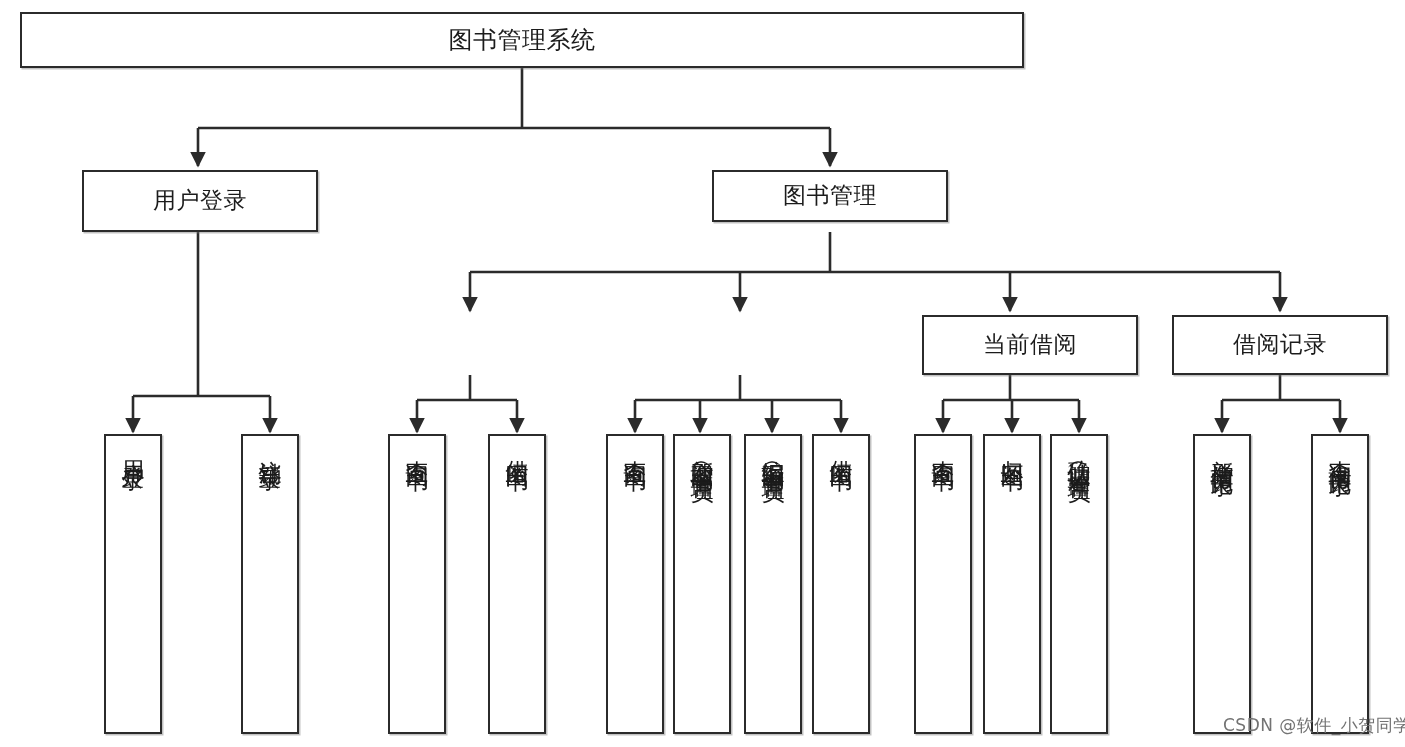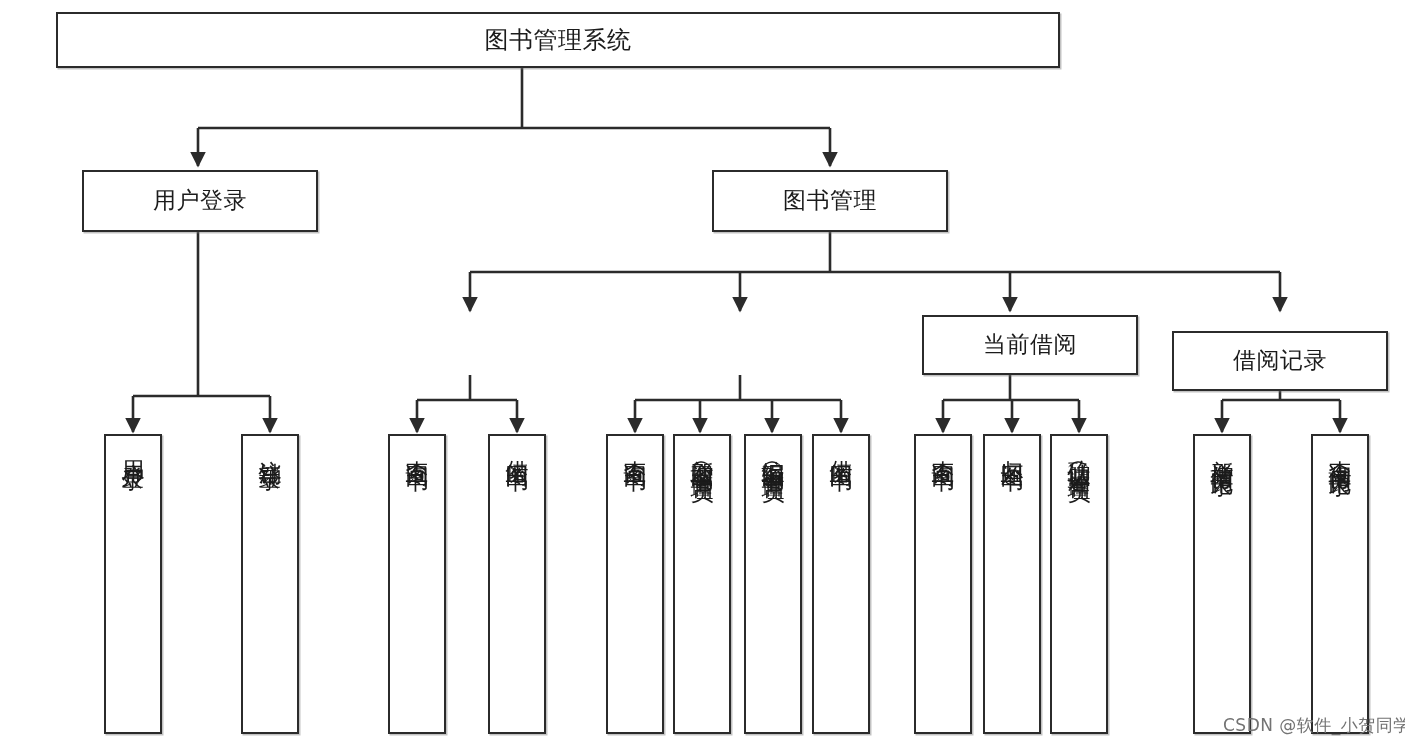--- a/index.html
+++ b/index.html
@@ -122,35 +122,35 @@
       <path d="M 1012 400 L 1012 432" marker-end="url(#arrow)"></path>
       <path d="M 1079 400 L 1079 432" marker-end="url(#arrow)"></path>
 
       <path d="M 1280 375 L 1280 400"></path>
       <path d="M 1222 400 L 1340 400"></path>
       <path d="M 1222 400 L 1222 432" marker-end="url(#arrow)"></path>
       <path d="M 1340 400 L 1340 432" marker-end="url(#arrow)"></path>
     </g>
   </svg>
 
-  <div class="node h root" style="left:20px; top:12px; width:1004px; height:56px;margin-left:36px;">
+  <div class="node h root" style="left:20px; top:12px; width:1004px; height:56px;">
     <span class="label">图书管理系统</span>
   </div>
 
   <div class="node h" style="left:82px; top:170px; width:236px; height:62px;">
     <span class="label">用户登录</span>
   </div>
-  <div class="node h" style="left:712px; top:170px; width:236px; height:62px;">
+  <div class="node h" style="left:712px; top:170px; width:236px; height:52px;">
     <span class="label">图书管理</span>
   </div>
 
   <div class="node h" style="left:902px; top:315px; width:216px; height:60px;margin-left:20px;">
     <span class="label">当前借阅</span>
   </div>
-  <div class="node h" style="left:1172px; top:315px; width:216px; height:60px;margin-top:16px;">
+  <div class="node h" style="left:1172px; top:315px; width:216px; height:60px;">
     <span class="label">借阅记录</span>
   </div>
 
   <div class="node v" style="left:104px; top:434px; width:58px; height:300px;">
     <span class="label">用户登录</span>
   </div>
   <div class="node v" style="left:241px; top:434px; width:58px; height:300px;">
     <span class="label">注销登录</span>
   </div>
 

